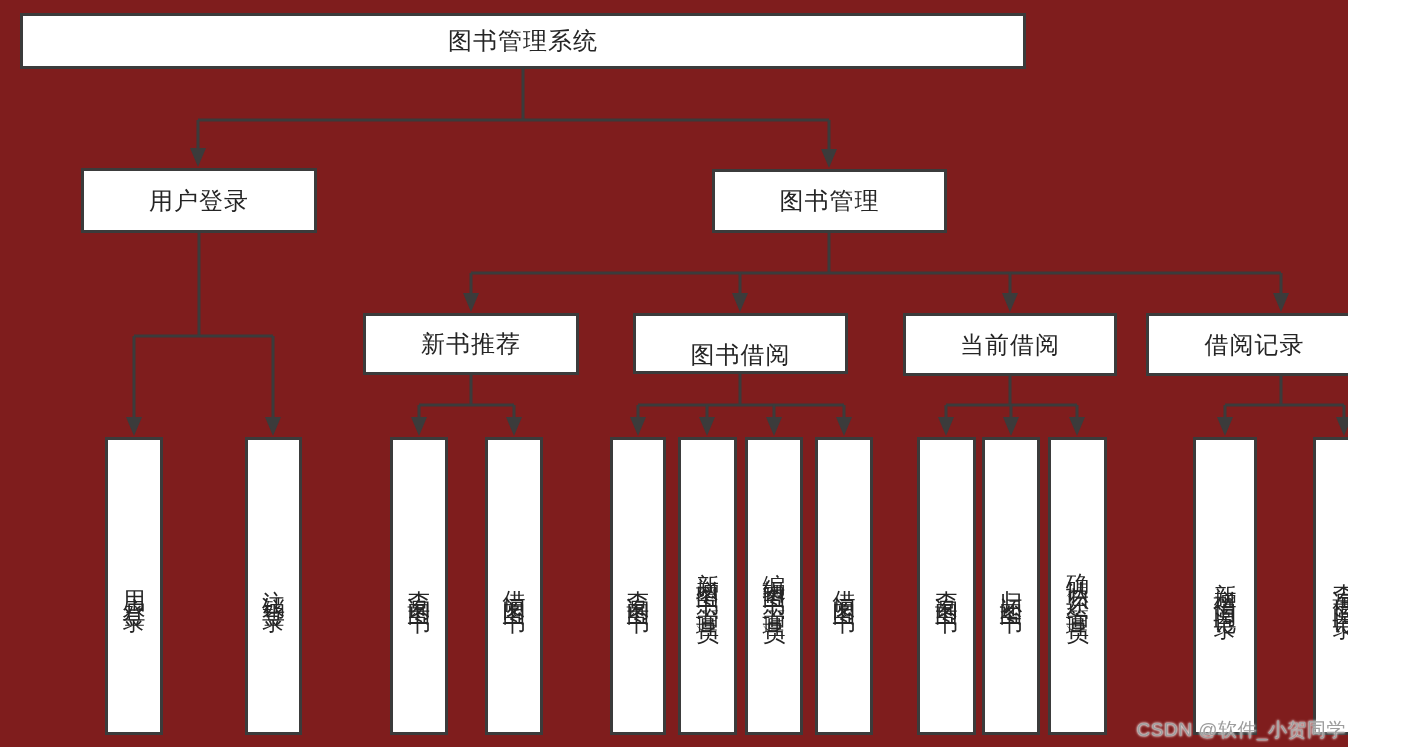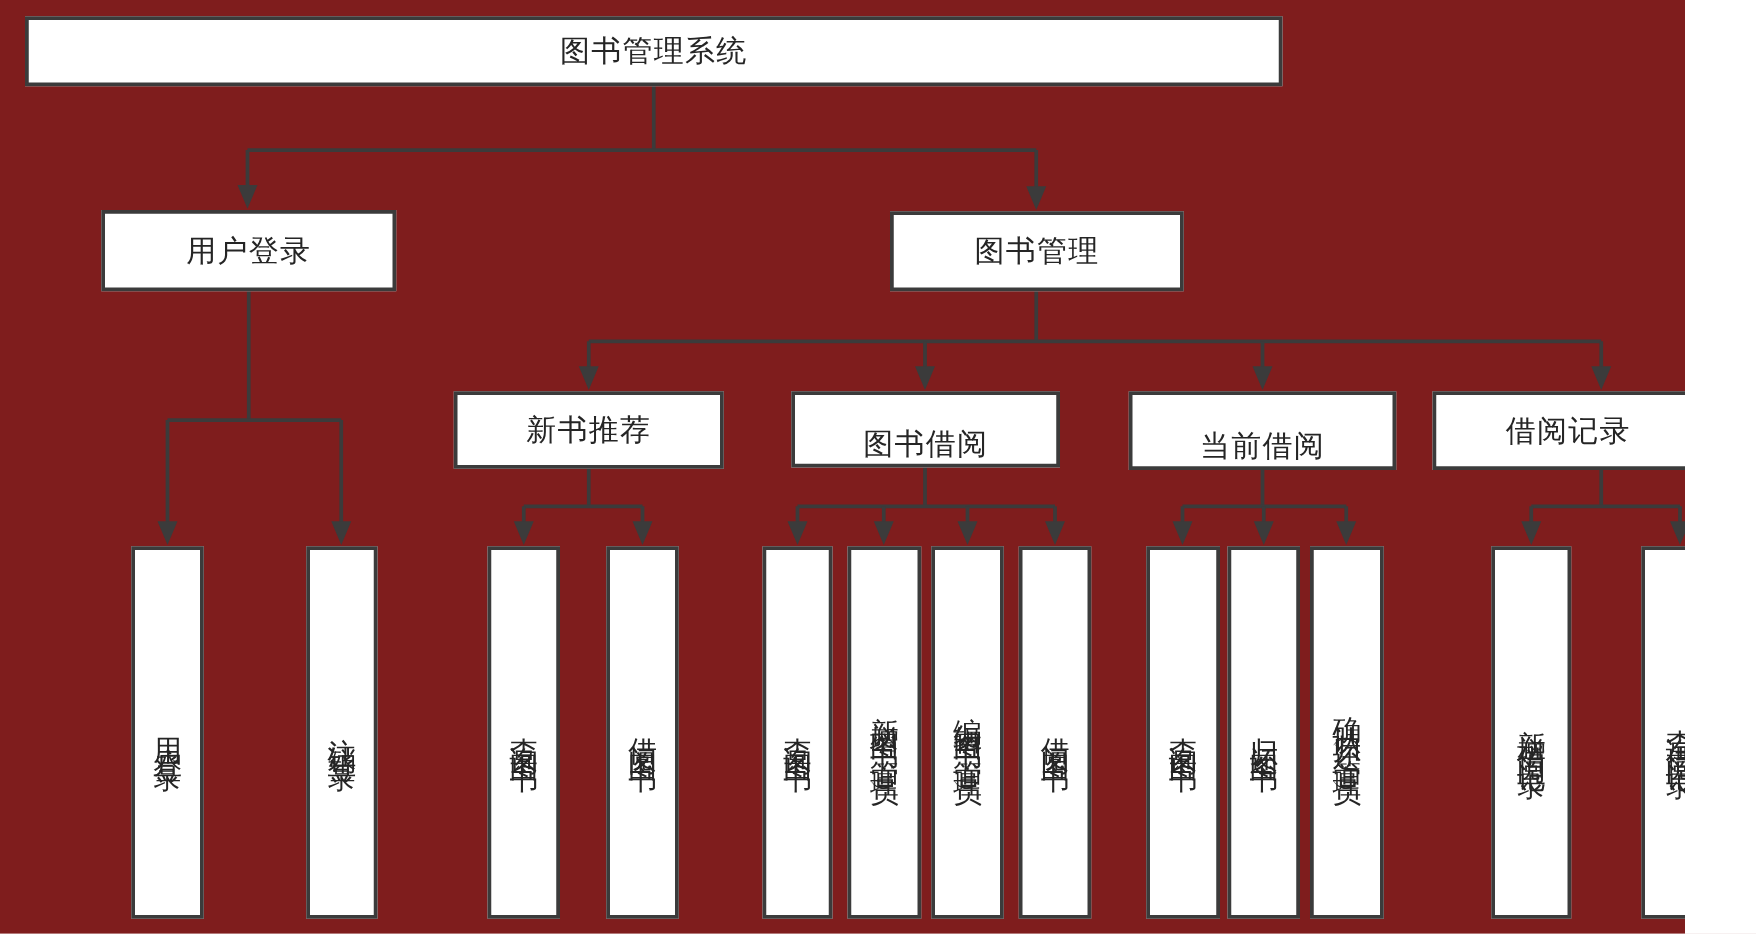--- a/index.html
+++ b/index.html
@@ -136,21 +136,21 @@
   <div class="box hbox" style="left:712px; top:169px; width:235px; height:64px;">
     <span>图书管理</span>
   </div>
 
   <div class="box hbox" style="left:363px; top:313px; width:216px; height:62px;">
     <span>新书推荐</span>
   </div>
   <div class="box hbox" style="left:633px; top:313px; width:215px; height:61px;align-items:flex-end;">
     <span>图书借阅</span>
   </div>
-  <div class="box hbox" style="left:903px; top:313px; width:214px; height:63px;align-items:flex-end;">
+  <div class="box hbox" style="left:903px; top:313px; width:214px; height:63px;">
     <span>当前借阅</span>
   </div>
   <div class="box hbox" style="left:1146px; top:313px; width:217px; height:63px;">
     <span>借阅记录</span>
   </div>
 
   <div class="box vbox" style="left:105px; top:437px; width:58px; height:298px;">
     <span>用户登录</span>
   </div>
   <div class="box vbox" style="left:245px; top:437px; width:57px; height:298px;">
@@ -187,14 +187,15 @@
     <span>确认归还（管理员）</span>
   </div>
 
   <div class="box vbox" style="left:1193px; top:437px; width:64px; height:298px;">
     <span>新增借阅记录</span>
   </div>
   <div class="box vbox" style="left:1313px; top:437px; width:62px; height:298px;">
     <span>查询借阅记录</span>
   </div>
 
+  <div class="watermark">CSDN @软件_小贺同学</div>
 
 </div>
 
 </body></html>

